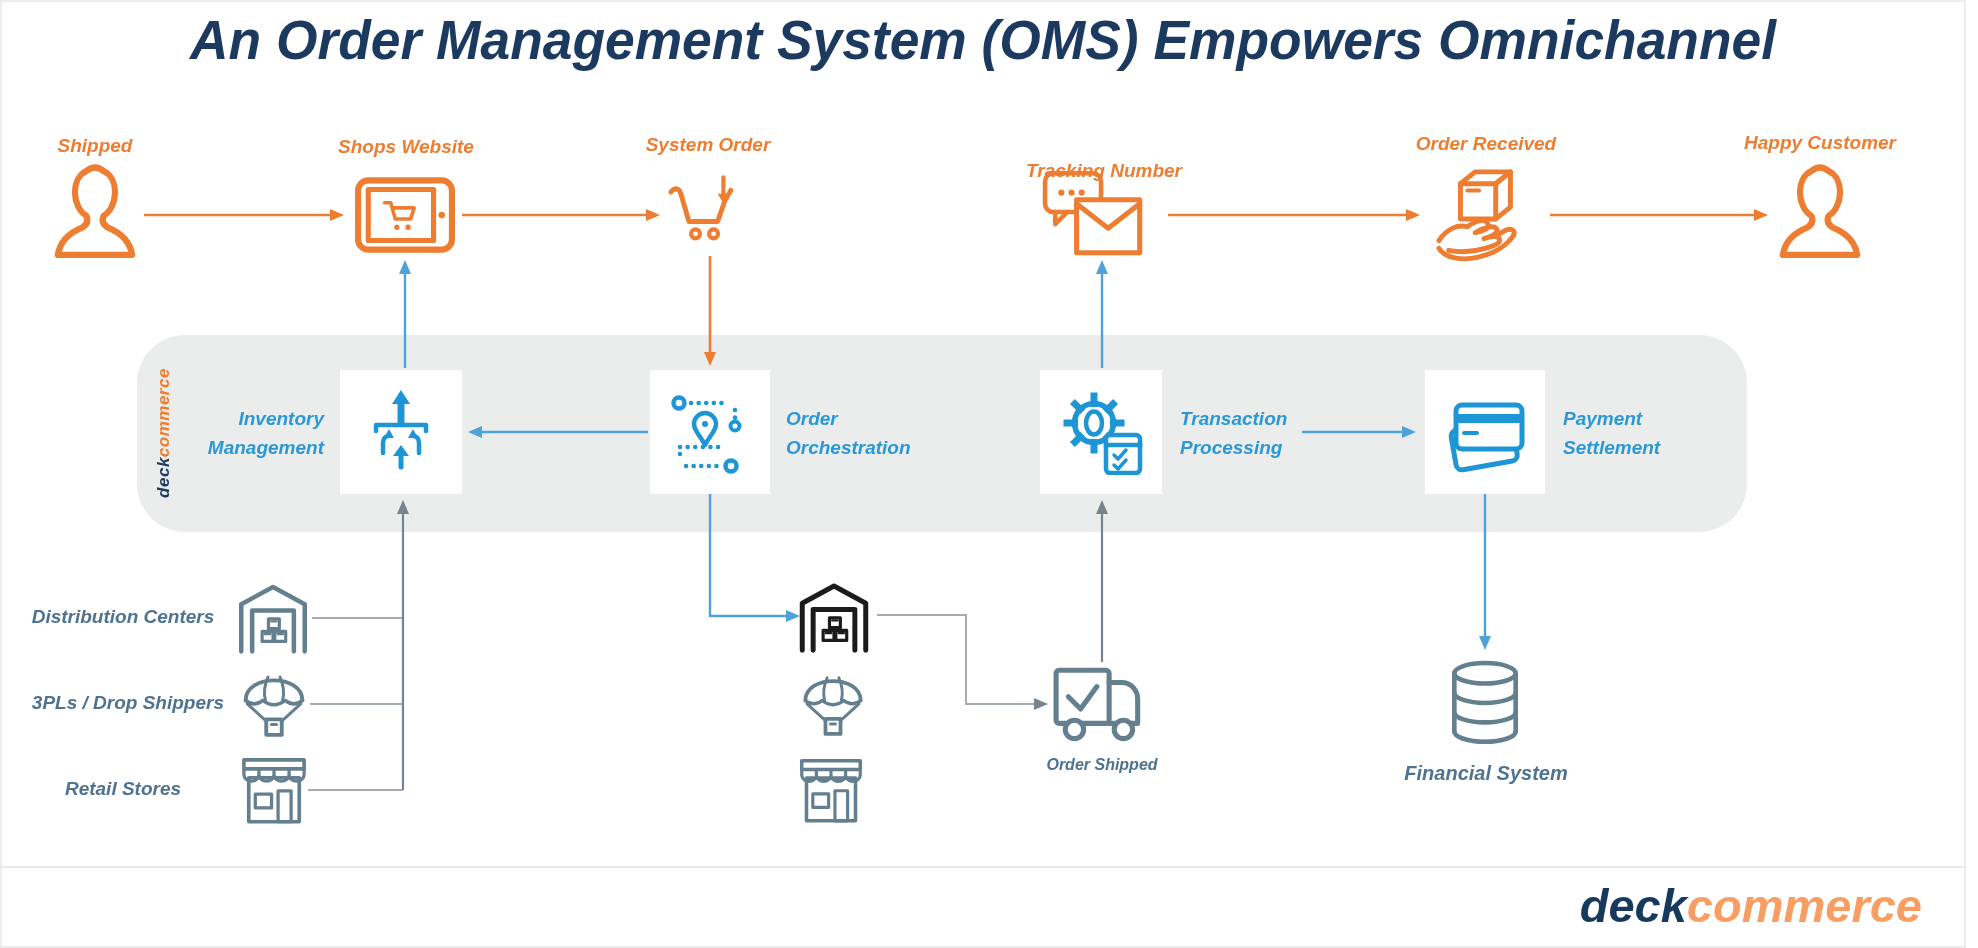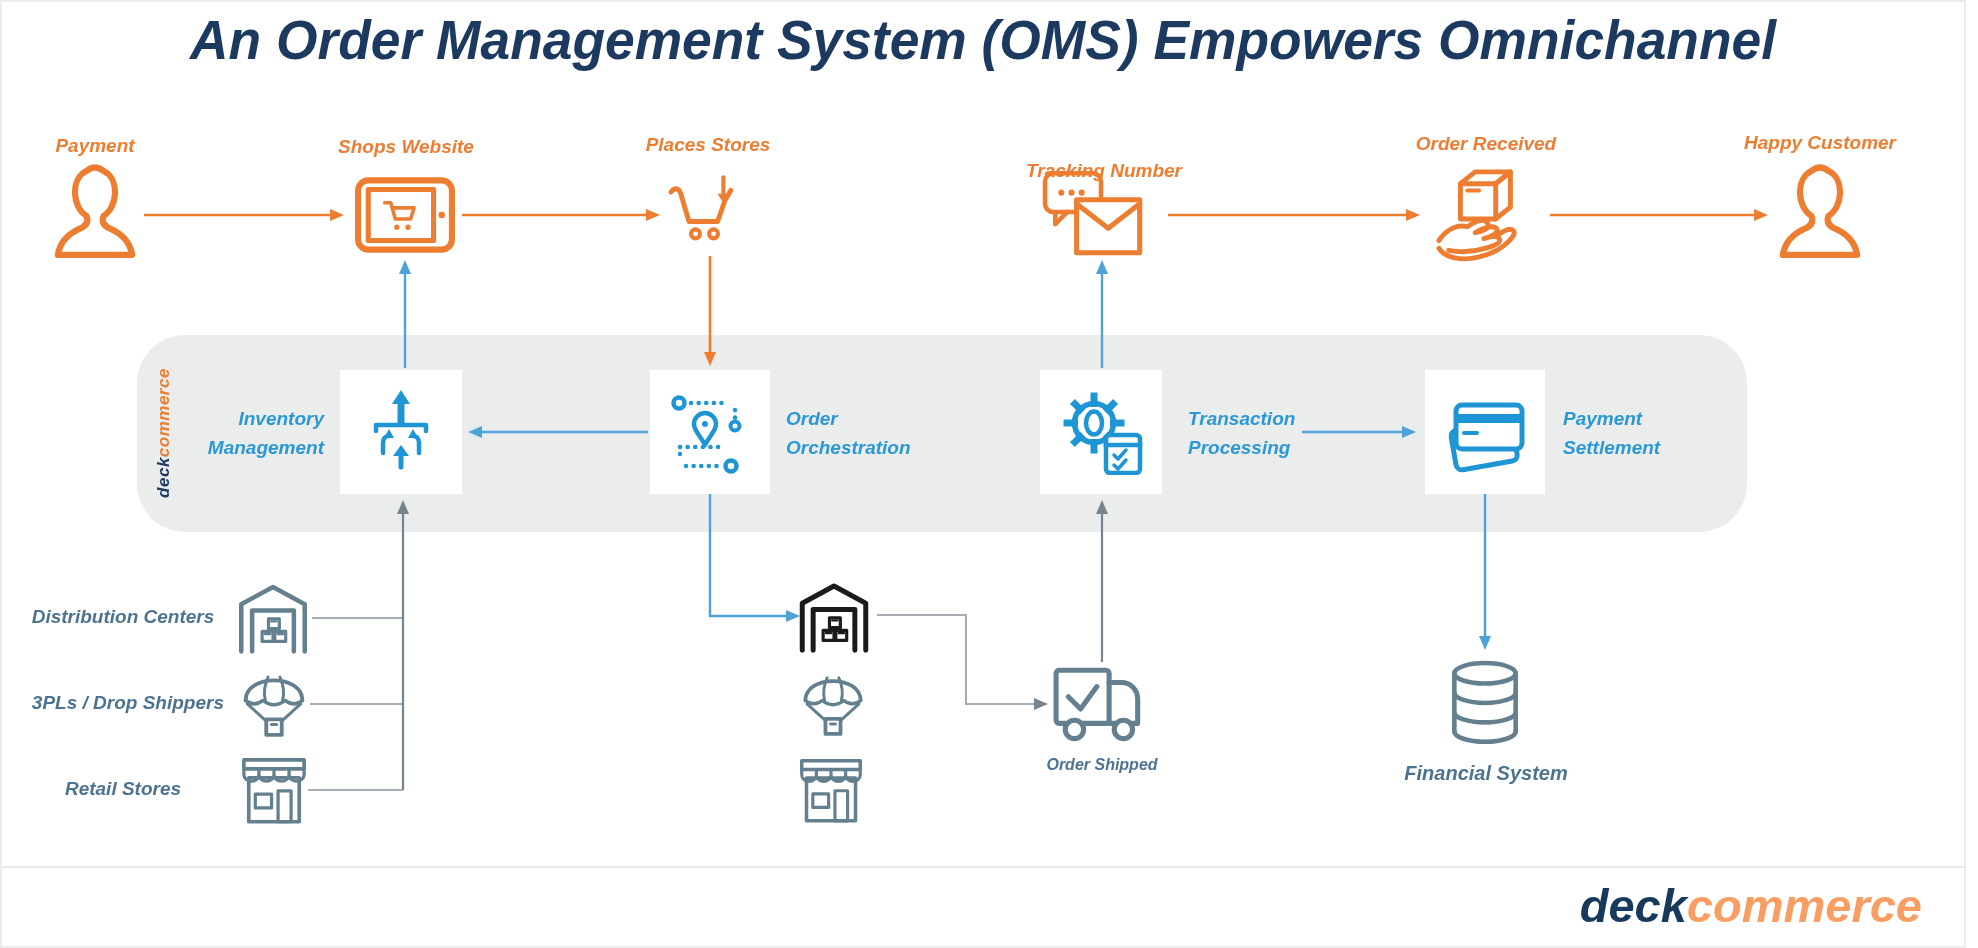--- a/index.html
+++ b/index.html
@@ -26,23 +26,23 @@
   #logo .commerce{color:var(--logo_orange,#f89e63);}
   svg{display:block;}
 </style>
 </head>
 <body>
 
 <div id="page">
 
   <div class="abs" id="title">An Order Management System (OMS) Empowers Omnichannel</div>
 
-  <div class="abs step-label" style="left:33px;top:133px;width:120px;">Payment</div>
+  <div class="abs step-label" style="left:33px;top:133px;width:120px;">Shipped</div>
   <div class="abs step-label" style="left:324px;top:134px;width:160px;">Shops Website</div>
-  <div class="abs step-label" style="left:626px;top:132px;width:160px;">Places Stores</div>
+  <div class="abs step-label" style="left:626px;top:132px;width:160px;">System Order</div>
   <div class="abs step-label" style="left:1012px;top:134px;width:180px;margin-top:24px;">Tracking Number</div>
   <div class="abs step-label" style="left:1394px;top:131px;width:180px;">Order Received</div>
   <div class="abs step-label" style="left:1728px;top:130px;width:180px;">Happy Customer</div>
 
   <div class="abs" id="band"></div>
   <div class="abs" id="brand-vert">
     <span class="deck">deck</span><span class="commerce">commerce</span>
   </div>
 
   <svg class="abs" style="left:0;top:0;" width="1978" height="948" viewBox="0 0 1978 948">
@@ -188,21 +188,21 @@
         <rect x="12" y="38" width="62" height="40" rx="6" stroke-width="5"></rect>
       </g>
       <rect x="14" y="16" width="66" height="44" rx="6" fill="#ffffff" stroke-width="5"></rect>
       <rect x="14" y="25" width="66" height="9" fill="#1e95d4" stroke="none"></rect>
       <path d="M22,44 h13" stroke-width="4" stroke-linecap="round"></path>
     </g>
   </svg>
 
   <div class="abs module-label" style="left:170px;top:402px;width:152px;text-align:right;">Inventory Management</div>
   <div class="abs module-label" style="left:784px;top:402px;width:150px;">Order Orchestration</div>
-  <div class="abs module-label" style="left:1178px;top:402px;width:130px;margin-left:8px;">Transaction Processing</div>
+  <div class="abs module-label" style="left:1178px;top:402px;width:130px;">Transaction Processing</div>
   <div class="abs module-label" style="left:1561px;top:402px;width:140px;">Payment Settlement</div>
 
   <div class="abs slate-label" style="left:20px;top:604px;width:202px;text-align:center;">Distribution Centers</div>
   <div class="abs slate-label" style="left:20px;top:690px;width:202px;text-align:right;">3PLs / Drop Shippers</div>
   <div class="abs slate-label" style="left:20px;top:776px;width:202px;text-align:center;">Retail Stores</div>
 
   <svg class="abs" style="left:232px;top:574px;" width="78" height="80" viewBox="0 0 86 86">
     <g fill="none" stroke="#64808f" stroke-linejoin="round" stroke-linecap="round">
       <path d="M8,82 V30 L43,11 L78,30 V82" stroke-width="5"></path>
       <path d="M20,82 V37 H66 V82" stroke-width="5"></path>

